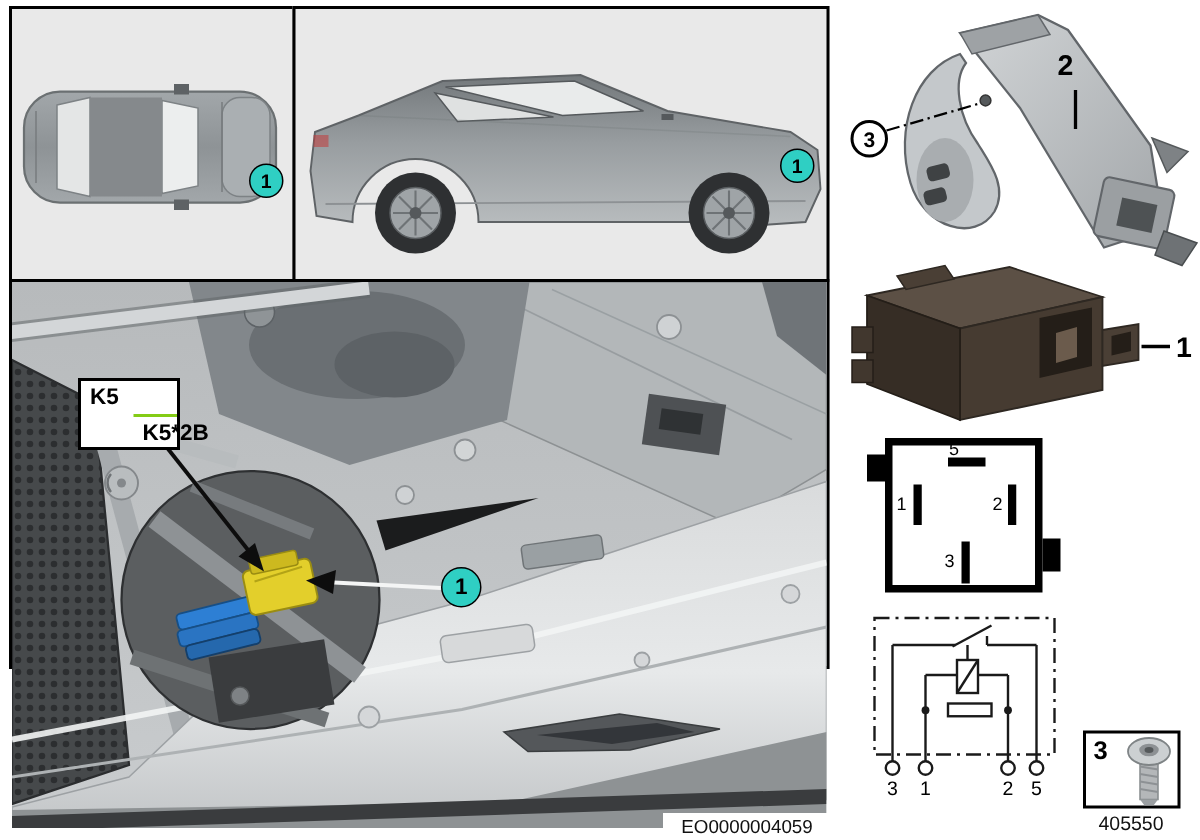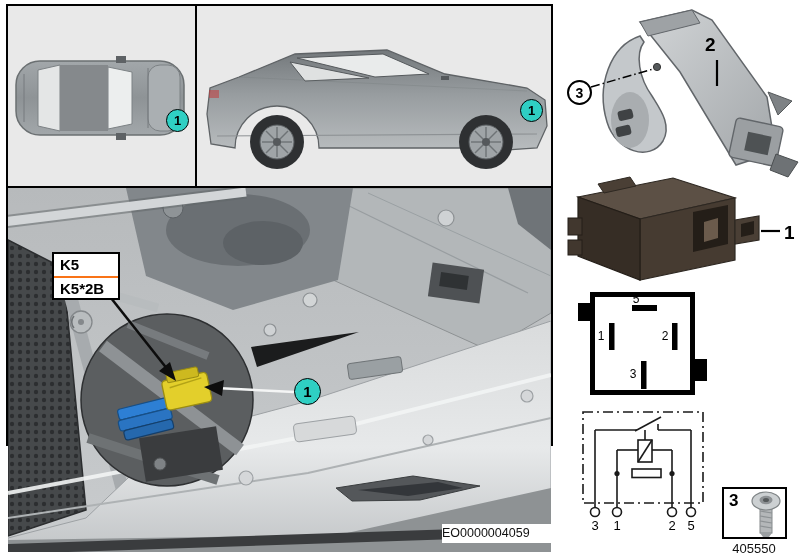--- a/index.html
+++ b/index.html
@@ -11,23 +11,23 @@
            font-weight:bold;color:#000;box-sizing:border-box;z-index:30;}
   .callout.small{width:23px;height:23px;font-size:13px;}
   .callout.big{width:27px;height:27px;font-size:15px;}
   .callout-num{position:absolute;font-weight:bold;font-size:19px;color:#000;z-index:30;}
   .circ-callout{position:absolute;width:25px;height:25px;border:2px solid #000;border-radius:50%;
            background:#fff;display:flex;align-items:center;justify-content:center;
            font-weight:bold;font-size:14px;z-index:30;box-sizing:border-box;}
   #k5box{position:absolute;left:44px;top:64px;width:68px;height:48px;background:#fff;
          border:2px solid #000;box-sizing:border-box;z-index:25;}
   #k5box .row{height:22px;line-height:22px;padding-left:6px;font-weight:bold;font-size:15px;color:#000;}
-  #k5box .row+.row{border-top:2px solid #f97316;}
-  #eo-code{position:absolute;left:434px;top:336px;width:112px;height:19px;background:#fff;
-           font-size:12.5px;color:#111;text-align:left;line-height:19px;z-index:25;}
+  #k5box .row+.row{border-top:2px solid #84cc16;margin-left:35px;}
+  #eo-code{position:absolute;left:434px;top:354px;width:112px;height:19px;background:#fff;
+           font-size:12.5px;color:#111;text-align:center;line-height:19px;z-index:25;}
   #screwbox{position:absolute;left:722px;top:487px;width:65px;height:52px;background:#fff;
             border:2px solid #000;box-sizing:border-box;z-index:10;}
   #screwbox .num{position:absolute;left:5px;top:2px;font-weight:bold;font-size:17px;}
   #part-number{position:absolute;left:716px;top:541px;width:76px;text-align:center;
                font-size:13px;color:#111;}
   svg{display:block;}
   .abs{position:absolute;}
   text{font-family:"Liberation Sans",sans-serif;}
 </style>
 </head>

